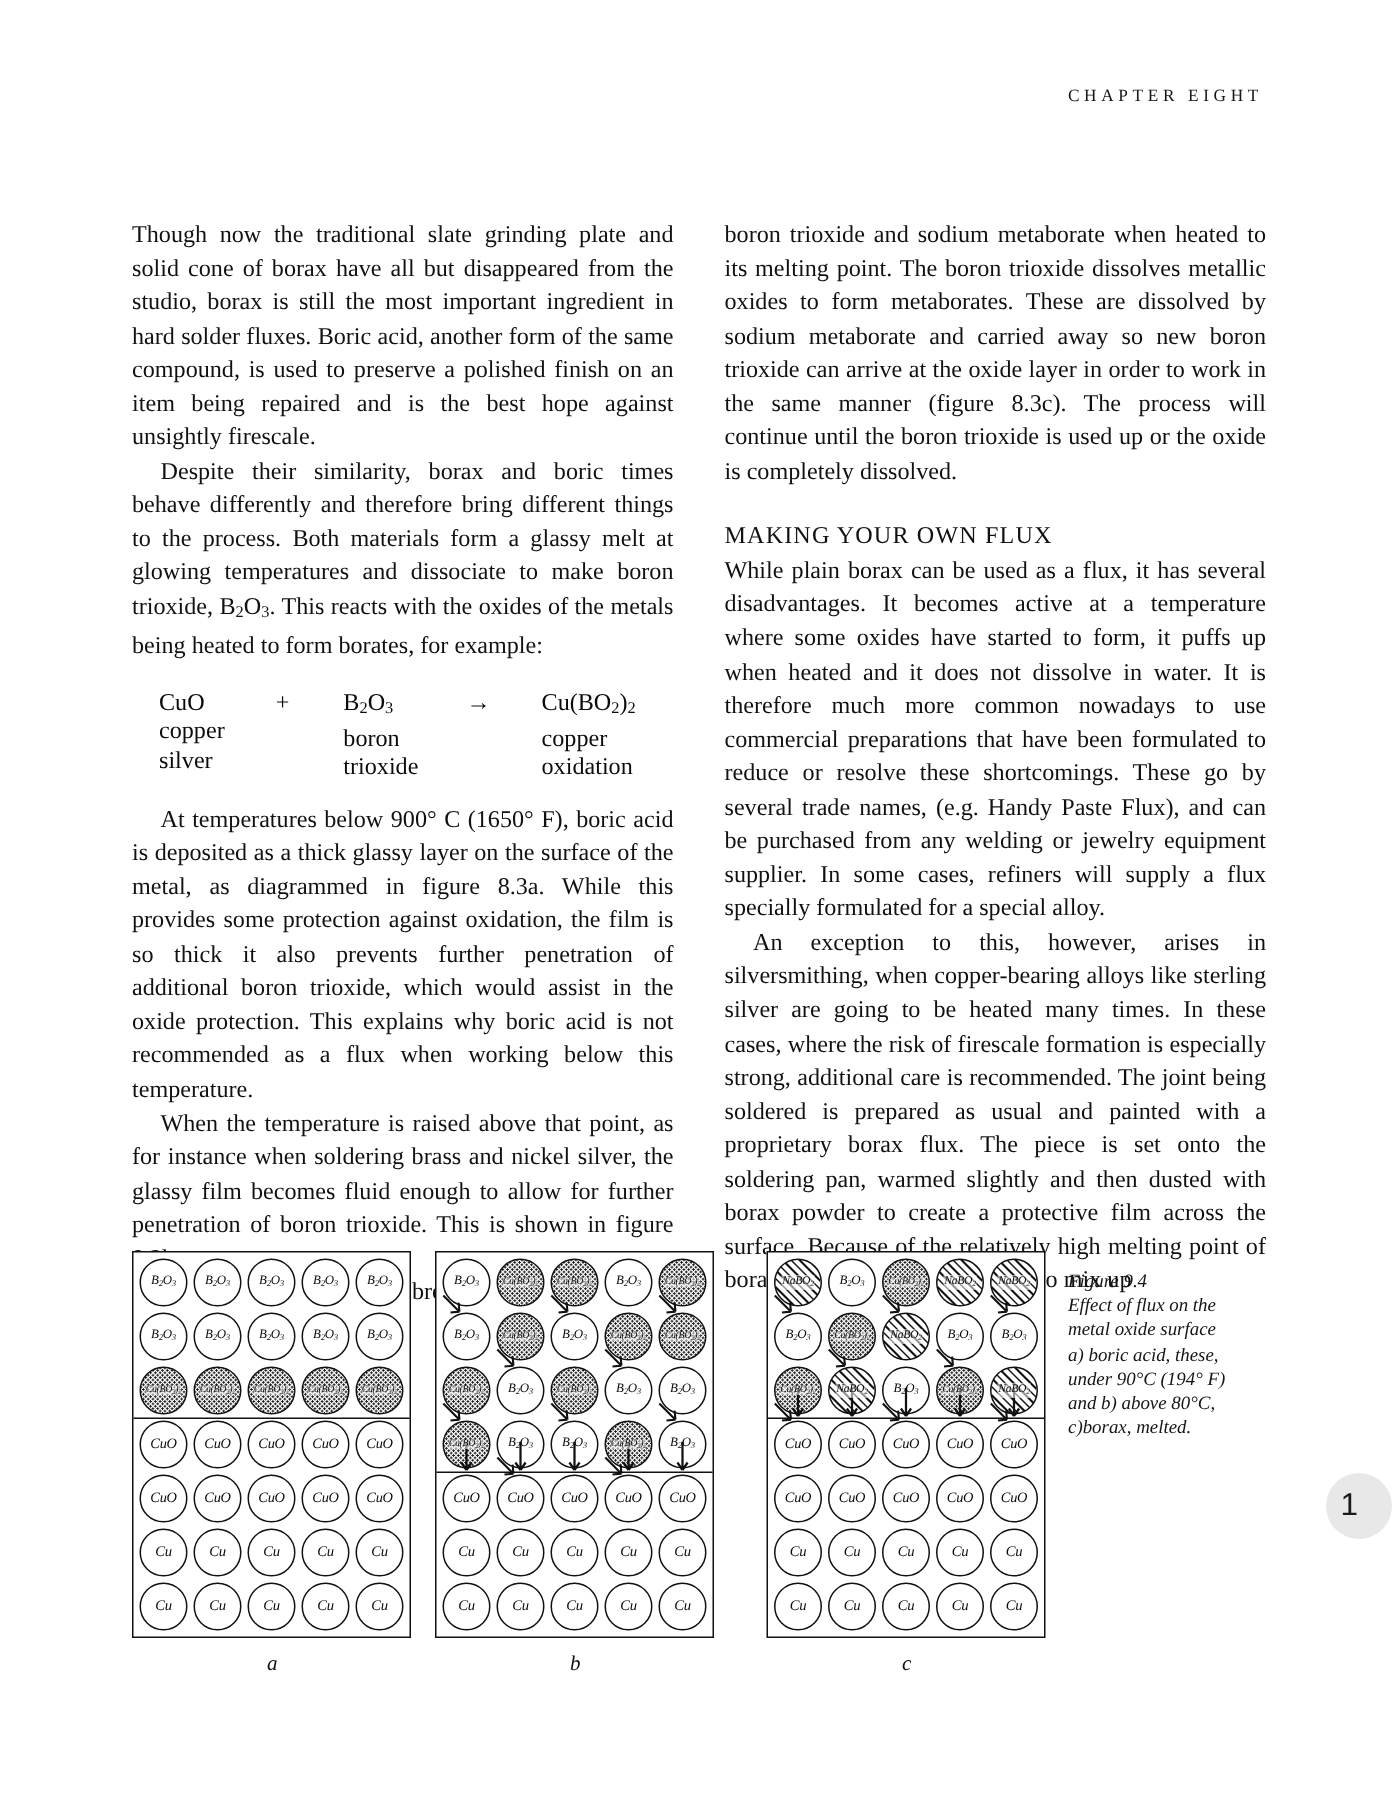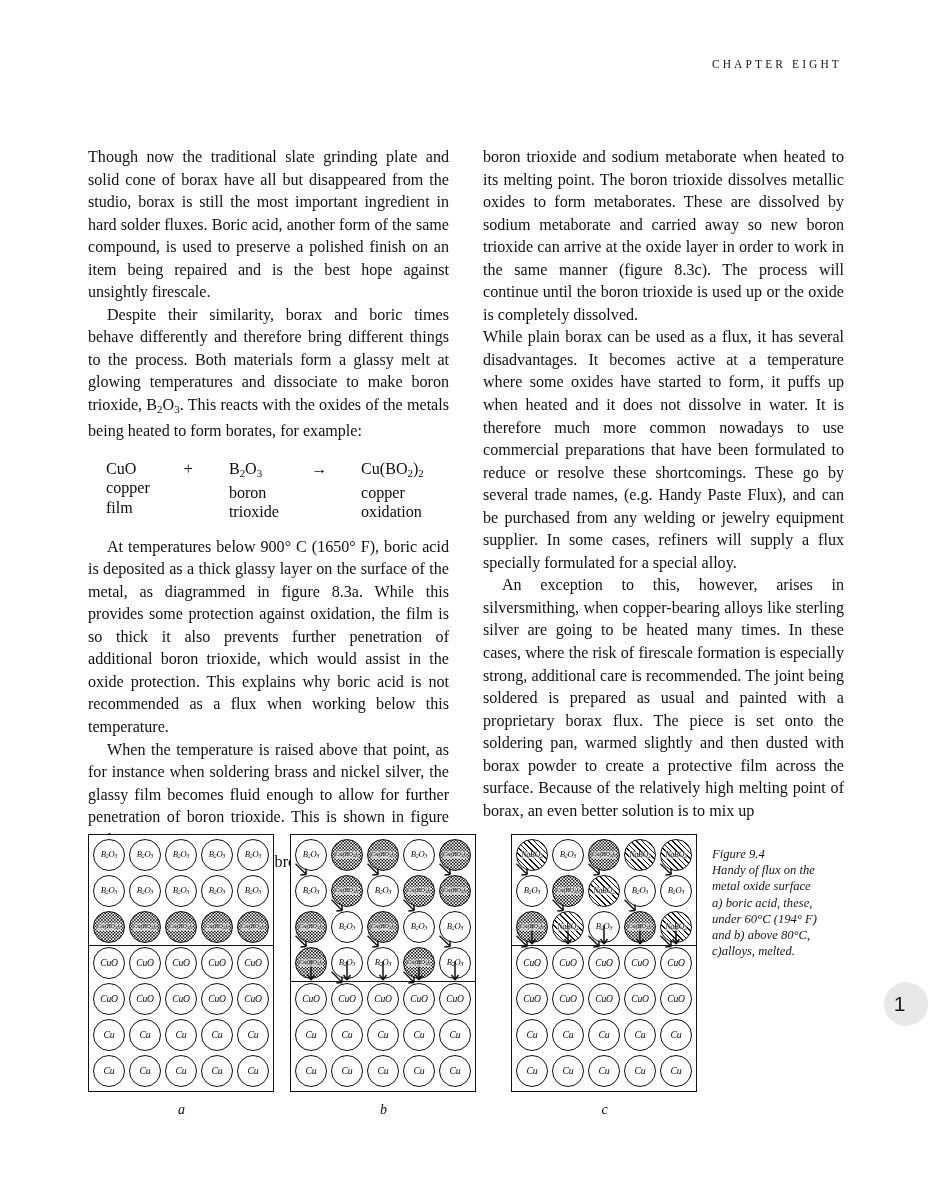--- a/index.html
+++ b/index.html
@@ -218,21 +218,21 @@
   <div class="columns">
 
     <div class="col">
       <p>Though now the traditional slate grinding plate and solid cone of borax have all but disappeared from the studio, borax is still the most important ingredient in hard solder fluxes. Boric acid, another form of the same compound, is used to preserve a polished finish on an item being repaired and is the best hope against unsightly firescale.</p>
       <p class="indent"><span>Despite their similarity, borax and boric times behave differently and therefore bring different things to the process. Both materials form a glassy melt at glowing temperatures and dissociate to make boron trioxide, B</span><sub>2</sub>O<sub>3</sub><span>. This reacts with the oxides of the metals being heated to form borates, for example:</span></p>
 
       <div class="equation">
         <div class="eq-term">
           <span class="eq-formula">CuO</span>
           <span class="eq-name">copper</span>
-          <span class="eq-name">film</span>
+          <span class="eq-name">silver</span>
         </div>
         <div class="eq-gap-a"></div>
         <div class="eq-op">+</div>
         <div class="eq-gap-b"></div>
         <div class="eq-term">
           <span class="eq-formula">B<sub>2</sub>O<sub>3</sub></span>
           <span class="eq-name">boron</span>
           <span class="eq-name">trioxide</span>
         </div>
         <div class="eq-gap-c"></div>
@@ -245,20 +245,21 @@
         </div>
       </div>
 
       <p class="indent">At temperatures below 900° C (1650° F), boric acid is deposited as a thick glassy layer on the surface of the metal, as diagrammed in figure 8.3a. While this provides some protection against oxidation, the film is so thick it also prevents further penetration of additional boron trioxide, which would assist in the oxide protection. This explains why boric acid is not recommended as a flux when working below this temperature.</p>
       <p class="indent">When the temperature is raised above that point, as for instance when soldering brass and nickel silver, the glassy film becomes fluid enough to allow for further penetration of boron trioxide. This is shown in figure 8.3b.</p>
       <p class="indent">Borax, on the other hand, breaks apart to form</p>
     </div>
 
     <div class="col">
       <p>boron trioxide and sodium metaborate when heated to its melting point. The boron trioxide dissolves metallic oxides to form metaborates. These are dissolved by sodium metaborate and carried away so new boron trioxide can arrive at the oxide layer in order to work in the same manner (figure 8.3c). The process will continue until the boron trioxide is used up or the oxide is completely dissolved.</p>
+      <p class="subhead">MAKING YOUR OWN FLUX</p>
       <p>While plain borax can be used as a flux, it has several disadvantages. It becomes active at a temperature where some oxides have started to form, it puffs up when heated and it does not dissolve in water. It is therefore much more common nowadays to use commercial preparations that have been formulated to reduce or resolve these shortcomings. These go by several trade names, (e.g. Handy Paste Flux), and can be purchased from any welding or jewelry equipment supplier. In some cases, refiners will supply a flux specially formulated for a special alloy.</p>
       <p class="indent">An exception to this, however, arises in silversmithing, when copper-bearing alloys like sterling silver are going to be heated many times. In these cases, where the risk of firescale formation is especially strong, additional care is recommended. The joint being soldered is prepared as usual and painted with a proprietary borax flux. The piece is set onto the soldering pan, warmed slightly and then dusted with borax powder to create a protective film across the surface. Because of the relatively high melting point of borax, an even better solution is to mix up</p>
     </div>
 
   </div>
 
   <div class="figure">
     <div id="lattices">
         <div class="lattice-wrap" style="left: 0px;">
           <div class="lattice" style="width: 180px; padding: 2px;">
@@ -875,25 +876,25 @@
               <path d="M162,88.2 L162,107 M162,107 l-3.4,-5 M162,107 l3.4,-5" stroke="#111" stroke-width="1.5" fill="none"></path>
             </svg>
           </div>
         </div>
         <div class="fig-label" style="left: 423px; width: 187px; top: 268px;">c</div>
       </div>
   </div>
 
   <div class="fig-caption">
     <div>Figure 9.4</div>
-    <div>Handy of flux on the</div>
+    <div>Effect of flux on the</div>
     <div>metal oxide surface</div>
     <div>a) boric acid, these,</div>
-    <div>under 60°C (194° F)</div>
+    <div>under 90°C (194° F)</div>
     <div>and b) above 80°C,</div>
-    <div>c)alloys, melted.</div>
+    <div>c)borax, melted.</div>
   </div>
 
   <div class="page-badge">
     <span class="num">1</span>
   </div>
 
 </div>
 
 </body></html>

